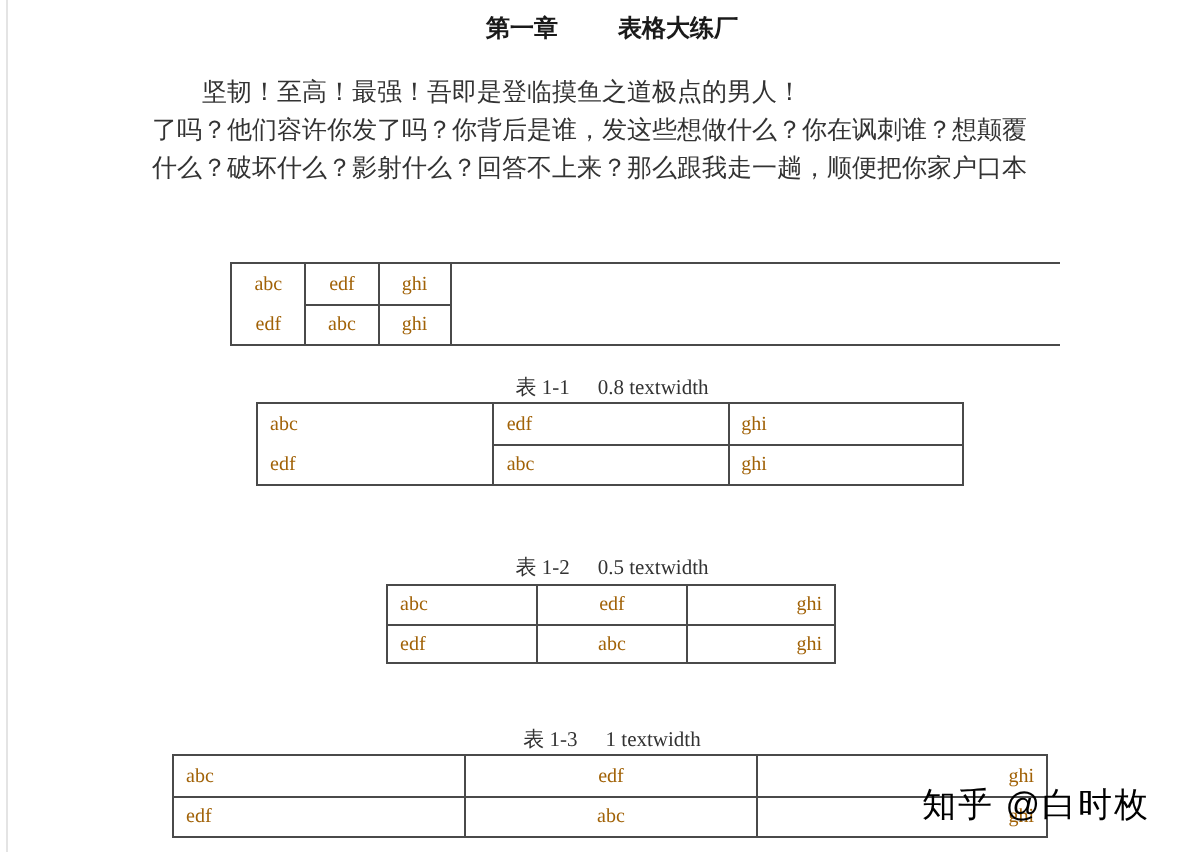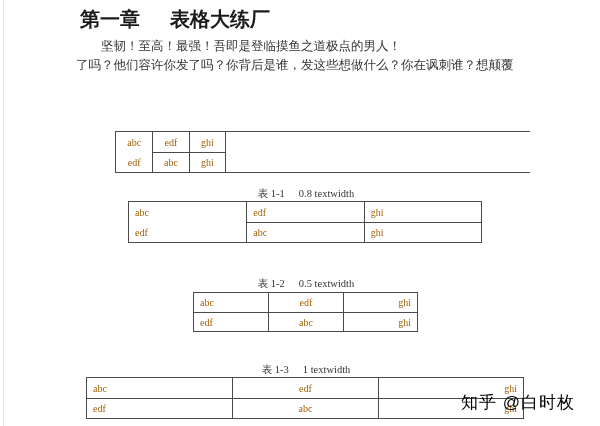--- a/index.html
+++ b/index.html
@@ -1,21 +1,21 @@
 <!DOCTYPE html>
 <html><head>
 <meta charset="utf-8">
 <style>
   html,body{margin:0;padding:0;background:#fff;}
   .page{position:relative;width:600px;height:426px;background:#ffffff;overflow:hidden;
         font-family:"Liberation Serif","DejaVu Serif",serif;color:#333;}
   .edge-line{position:absolute;left:3px;top:0;bottom:0;width:1px;background:#e4e4e4;}
 
-  .doc-title{position:absolute;left:80px;top:6px;width:452px;text-align:left;
-             font-size:20px;font-weight:bold;color:#1a1a1a;}
+  .doc-title{position:absolute;left:80px;top:6px;width:452px;text-align:center;
+             font-size:12px;font-weight:bold;color:#1a1a1a;}
   .doc-title .gap{display:inline-block;width:30px;}
 
   .para{position:absolute;left:76px;top:37px;width:452px;font-size:12.5px;
         line-height:19px;color:#333;}
   .para .line{white-space:nowrap;}
   .para .indent{text-indent:2em;}
 
   .caption{position:absolute;left:80px;width:452px;text-align:center;
            font-size:10.5px;color:#333;}
   .caption .cap-label{margin-right:14px;}
@@ -56,20 +56,21 @@
 <div class="page">
   <div class="edge-line"></div>
 
   <div class="doc-title">
     <span>第一章</span><span class="gap"></span><span>表格大练厂</span>
   </div>
 
   <div class="para">
     <div class="line indent">坚韧！至高！最强！吾即是登临摸鱼之道极点的男人！</div>
     <div class="line">了吗？他们容许你发了吗？你背后是谁，发这些想做什么？你在讽刺谁？想颠覆</div>
+    <div class="line">什么？破坏什么？影射什么？回答不上来？那么跟我走一趟，顺便把你家户口本</div>
   </div>
 
   <div class="inline-wrap">
     <div class="inline-grid">
       <div class="c">abc</div>
       <div class="c vsep">edf</div>
       <div class="c vsep">ghi</div>
       <div class="c">edf</div>
       <div class="c vsep hsep">abc</div>
       <div class="c vsep hsep">ghi</div>

